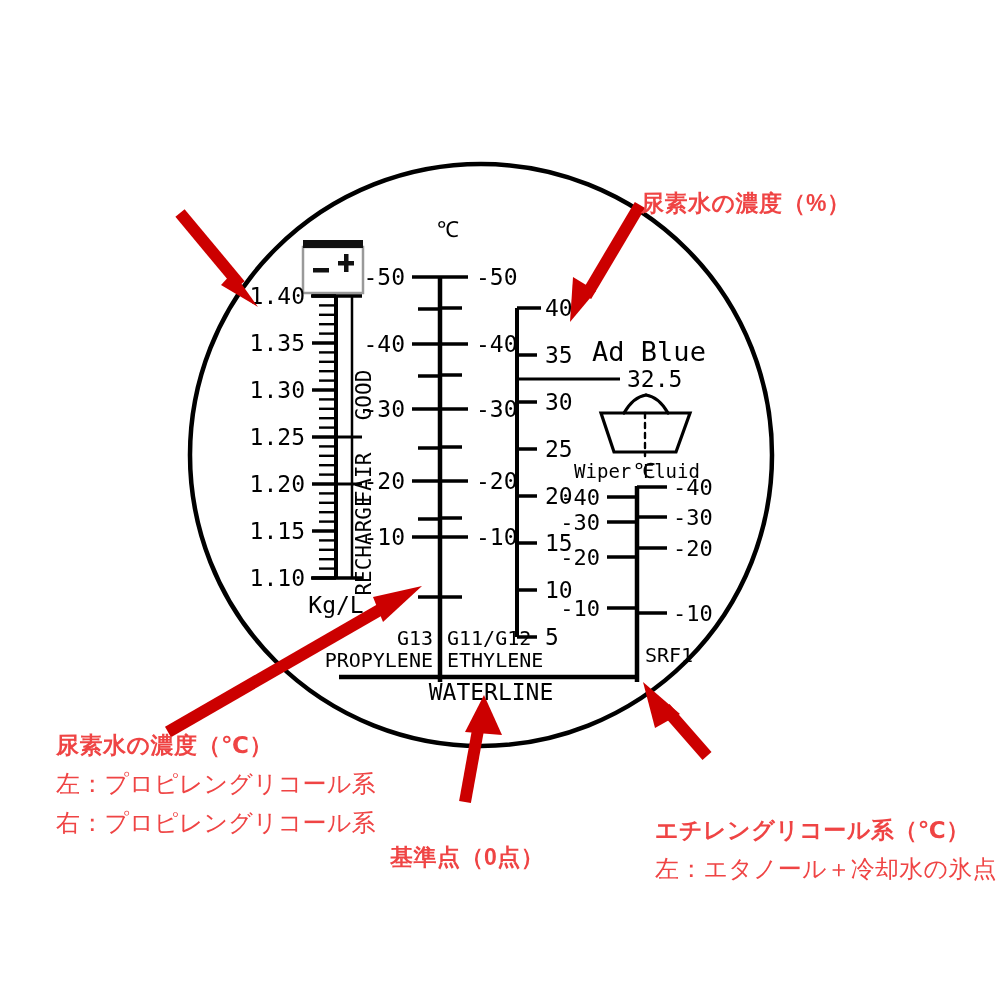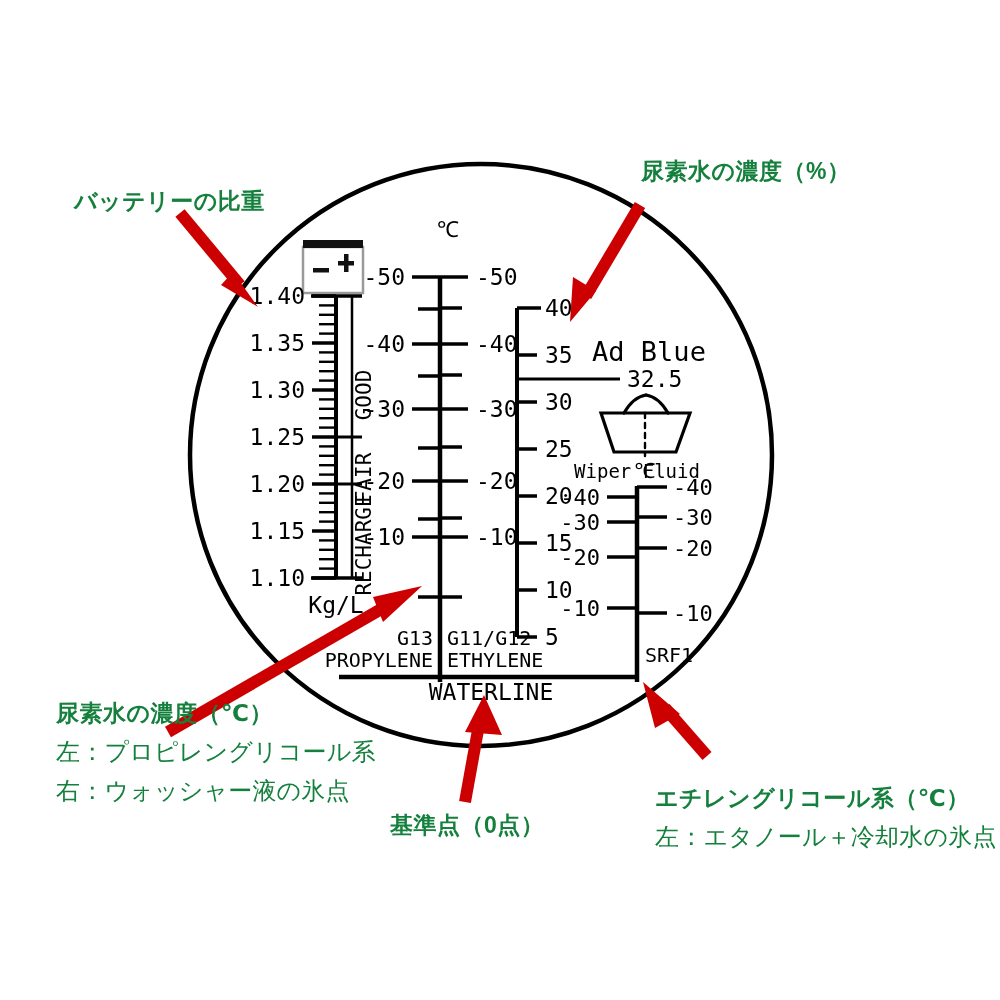--- a/index.html
+++ b/index.html
@@ -4,21 +4,21 @@
 <style>
   html,body{margin:0;padding:0;}
   body{
     width:1000px;height:1000px;background:#ffffff;overflow:hidden;
     font-family:"Liberation Sans","DejaVu Sans",sans-serif;color:#000;
     position:relative;
   }
   #stage{position:absolute;inset:0;}
   #stage svg{position:absolute;left:0;top:0;}
 
-  .anno{position:absolute;color:#15803d;white-space:nowrap;}
+  .anno{position:absolute;color:#ef4444;white-space:nowrap;margin-top:32px;}
   .anno .hd{font-weight:bold;font-size:23px;letter-spacing:.5px;}
   .anno .sub{font-size:24px;letter-spacing:.2px;margin-top:7px;}
 
   .a-battery{left:74px;top:186px;}
   .a-urea{left:641px;top:156px;}
   .a-coolant{left:56px;top:698px;}
   .a-zero{left:390px;top:810px;}
   .a-washer{left:655px;top:783px;}
 </style>
 </head>
@@ -248,32 +248,29 @@
         <polygon points="484,695 502,735 465,732"></polygon>
       </g>
 
       <g>
         <line x1="707" y1="756" x2="665" y2="708" stroke="#cc0000" stroke-width="12"></line>
         <polygon points="643,682 680,714 655,728"></polygon>
       </g>
     </g>
   </svg>
 
-  <div class="anno a-battery">
-    <div class="hd">バッテリーの比重</div>
-  </div>
 
   <div class="anno a-urea">
     <div class="hd">尿素水の濃度（%）</div>
   </div>
 
   <div class="anno a-coolant">
     <div class="hd">尿素水の濃度（℃）</div>
     <div class="sub">左：プロピレングリコール系</div>
-    <div class="sub">右：ウォッシャー液の氷点</div>
+    <div class="sub">右：プロピレングリコール系</div>
   </div>
 
   <div class="anno a-zero">
     <div class="hd">基準点（0点）</div>
   </div>
 
   <div class="anno a-washer">
     <div class="hd">エチレングリコール系（℃）</div>
     <div class="sub">左：エタノール＋冷却水の氷点</div>
   </div>

